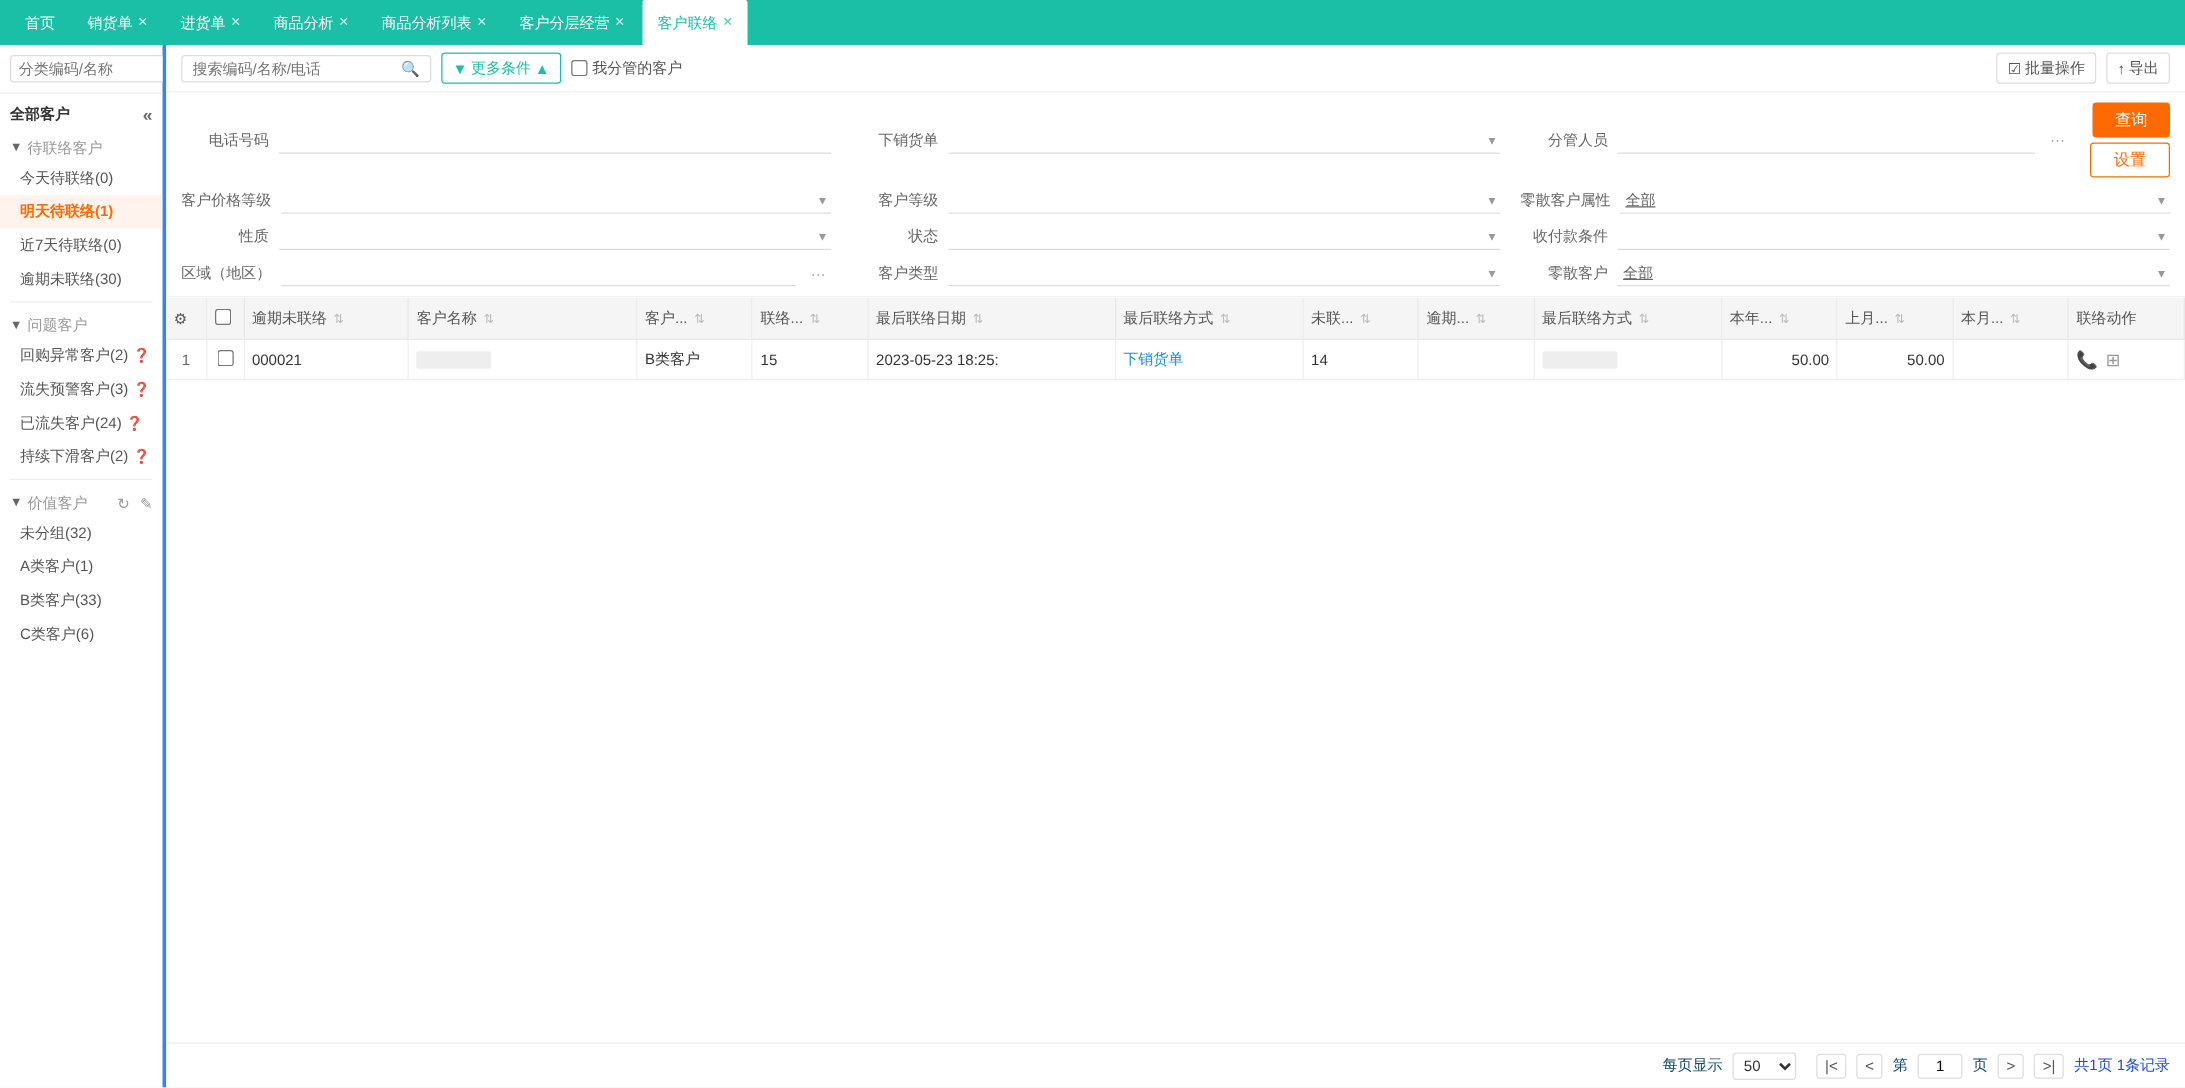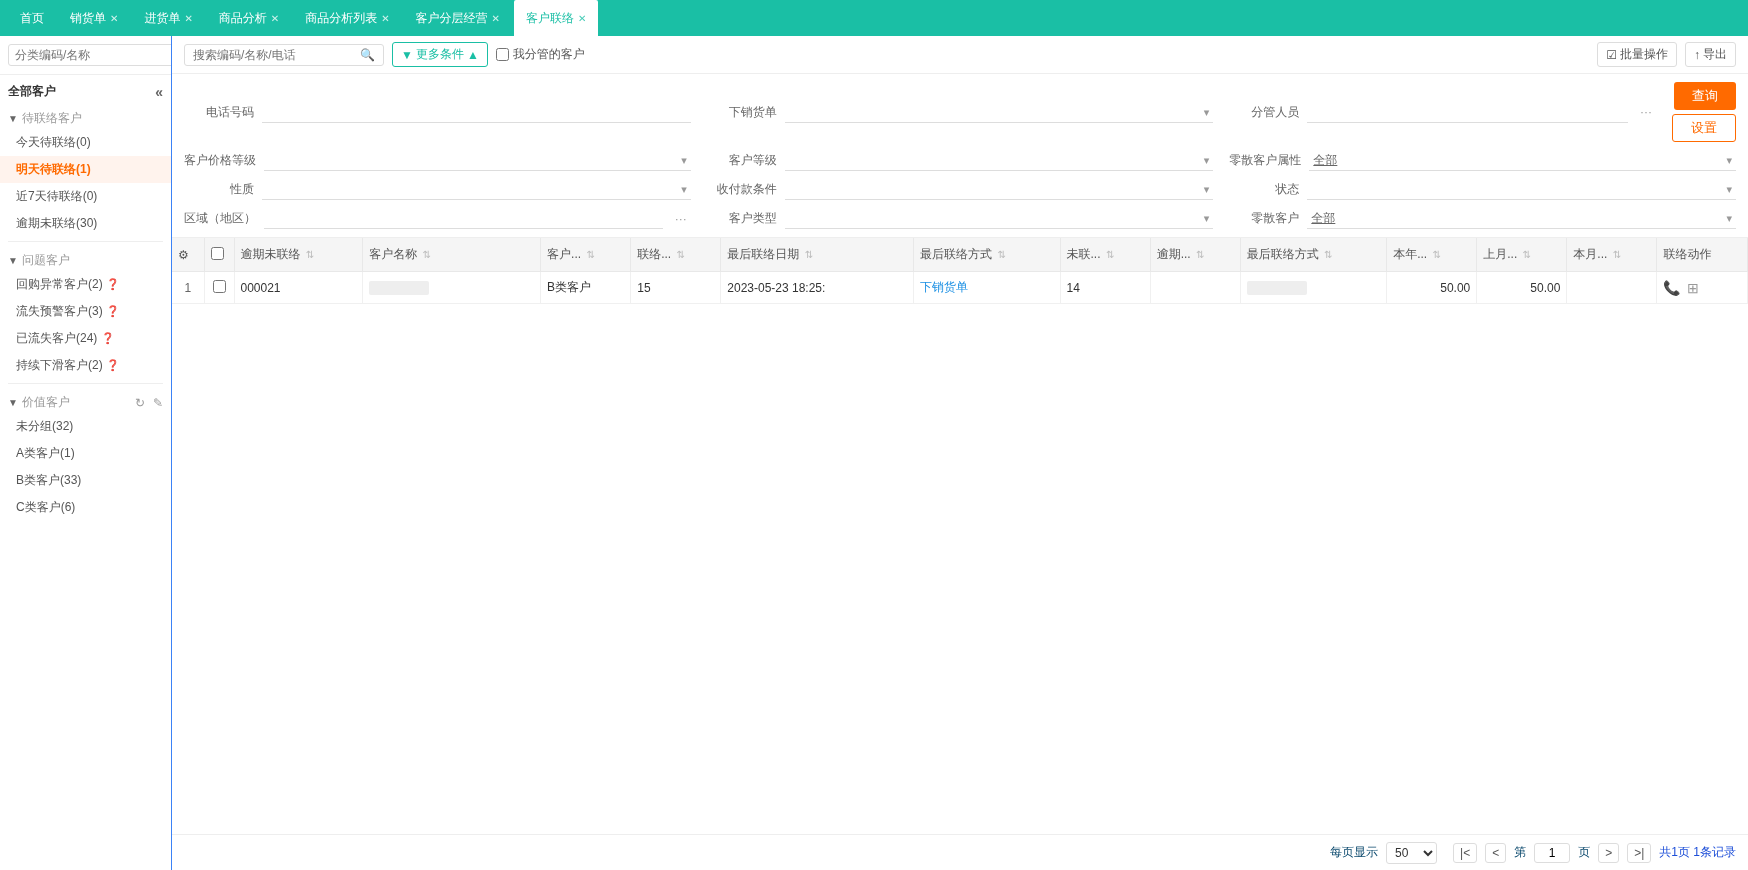--- a/index.html
+++ b/index.html
@@ -17,21 +17,21 @@
     }
     .nav-item.active { background: #fff; color: #1abfa5; border-radius: 2px 2px 0 0; }
     .nav-close { font-size: 10px; cursor: pointer; color: inherit; opacity: 0.8; }
     .nav-home { font-size: 13px; }
 
     
     .main-layout { display: flex; height: calc(870px - 36px); }
 
     
     .sidebar {
-      width: 172px; background: #fff; border-right: 1px solid #3b82f6;
+      width: 133px; background: #fff; border-right: 3px solid #3b82f6;
       display: flex; flex-direction: column; overflow: hidden; flex-shrink: 0;
     }
     .sidebar-search {
       display: flex; align-items: center; padding: 8px; border-bottom: 1px solid #eee;
     }
     .sidebar-search input {
       flex: 1; border: 1px solid #ddd; padding: 3px 6px; border-radius: 3px;
       font-size: 12px; outline: none;
     }
     .sidebar-body { overflow-y: auto; flex: 1; }
@@ -352,29 +352,29 @@
 
       <div class="filter-row">
         <span class="filter-label">性质</span>
         <div class="filter-select-wrap">
           <select class="filter-select">
             <option value=""></option>
           </select>
         </div>
       </div>
       <div class="filter-row">
+        <span class="filter-label">状态</span>
+        <div class="filter-select-wrap">
+          <select class="filter-select">
+            <option value=""></option>
+          </select>
+        </div>
+      </div>
+      <div class="filter-row">
         <span class="filter-label">收付款条件</span>
-        <div class="filter-select-wrap">
-          <select class="filter-select">
-            <option value=""></option>
-          </select>
-        </div>
-      </div>
-      <div class="filter-row">
-        <span class="filter-label">状态</span>
         <div class="filter-select-wrap">
           <select class="filter-select">
             <option value=""></option>
           </select>
         </div>
       </div>
 
       <div class="filter-row">
         <span class="filter-label">区域（地区）</span>
         <input class="filter-input" type="text" style="">

